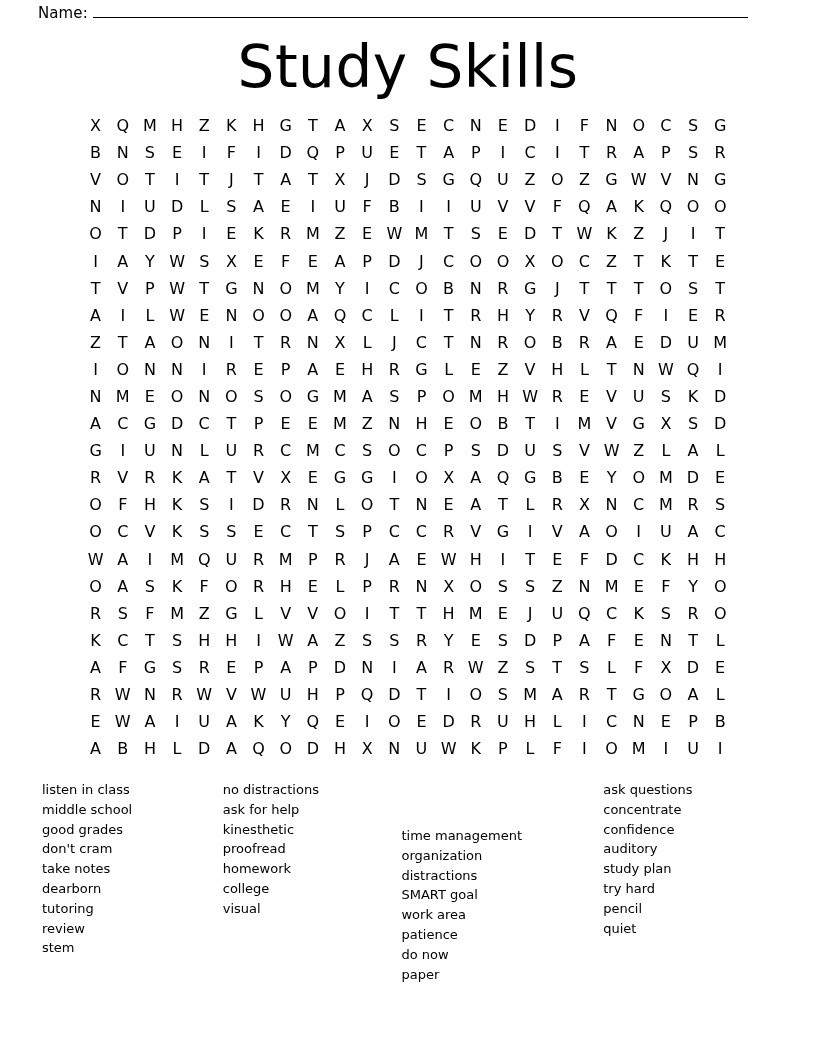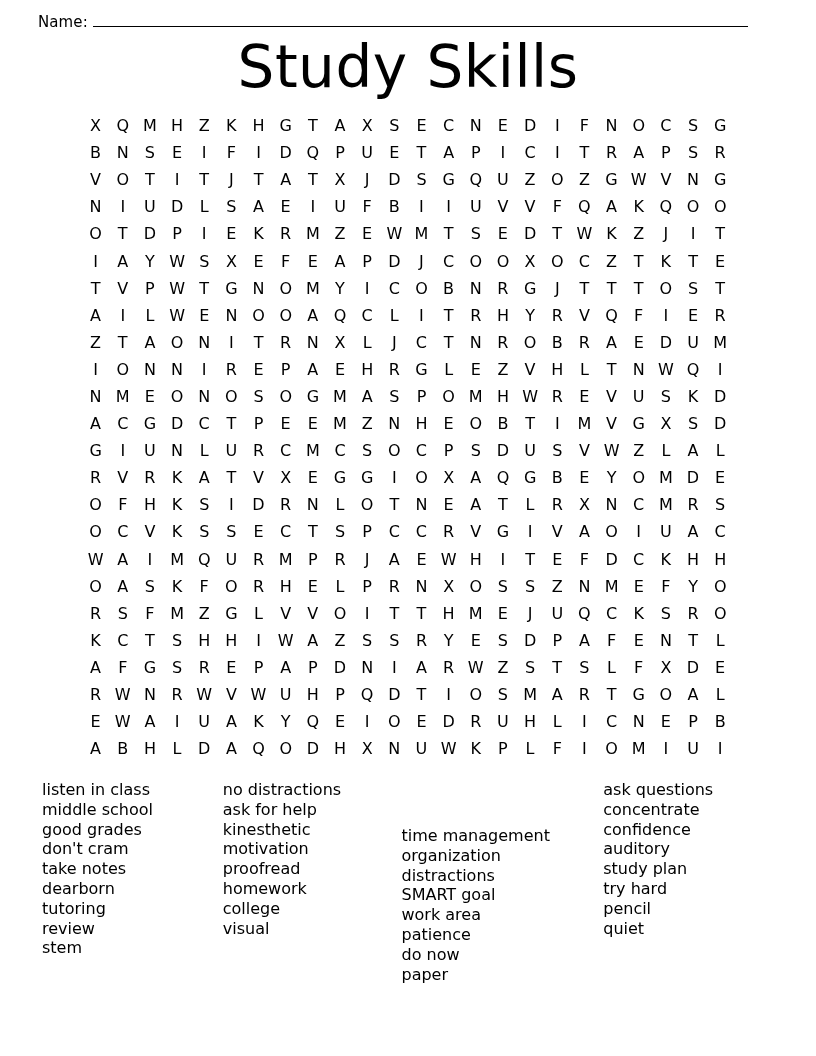--- a/index.html
+++ b/index.html
@@ -24,21 +24,20 @@
 
   
   .name-row {
     position: absolute;
     left: 38px;
     top: 2px;
     width: 710px;
     display: flex;
     align-items: baseline;
     font-size: 15px;
-    margin-top: 9px;
   }
   .name-label {
     white-space: nowrap;
     letter-spacing: 0.1px;
   }
   .name-blank {
     flex: 1 1 auto;
     margin-left: 5px;
     border-bottom: 1px solid #000;
     height: 15px;
@@ -80,21 +79,21 @@
 
   
   .wordlist {
     position: absolute;
     left: 42px;
     top: 780px;
     width: 740px;
     display: flex;
   }
   .word-col {
-    font-size: 16px;
+    font-size: 13px;
     line-height: 19.8px;
   }
   .word-col.c1 { width: 182px; }
   .word-col.c2 { width: 180px; }
   .word-col.c3 { width: 180px; margin-top: 46px; }
   .word-col.c4 { width: 180px; margin-left: 23px; }
   .word {
     white-space: nowrap;
   }
 </style>
@@ -746,21 +745,20 @@
         <div class="word">take notes</div>
         <div class="word">dearborn</div>
         <div class="word">tutoring</div>
         <div class="word">review</div>
         <div class="word">stem</div>
       </div>
       <div class="word-col c2">
         <div class="word">no distractions</div>
         <div class="word">ask for help</div>
         <div class="word">kinesthetic</div>
-        <div class="word">motivation</div>
         <div class="word">proofread</div>
         <div class="word">homework</div>
         <div class="word">college</div>
         <div class="word">visual</div>
       </div>
       <div class="word-col c3">
         <div class="word">time management</div>
         <div class="word">organization</div>
         <div class="word">distractions</div>
         <div class="word">SMART goal</div>

